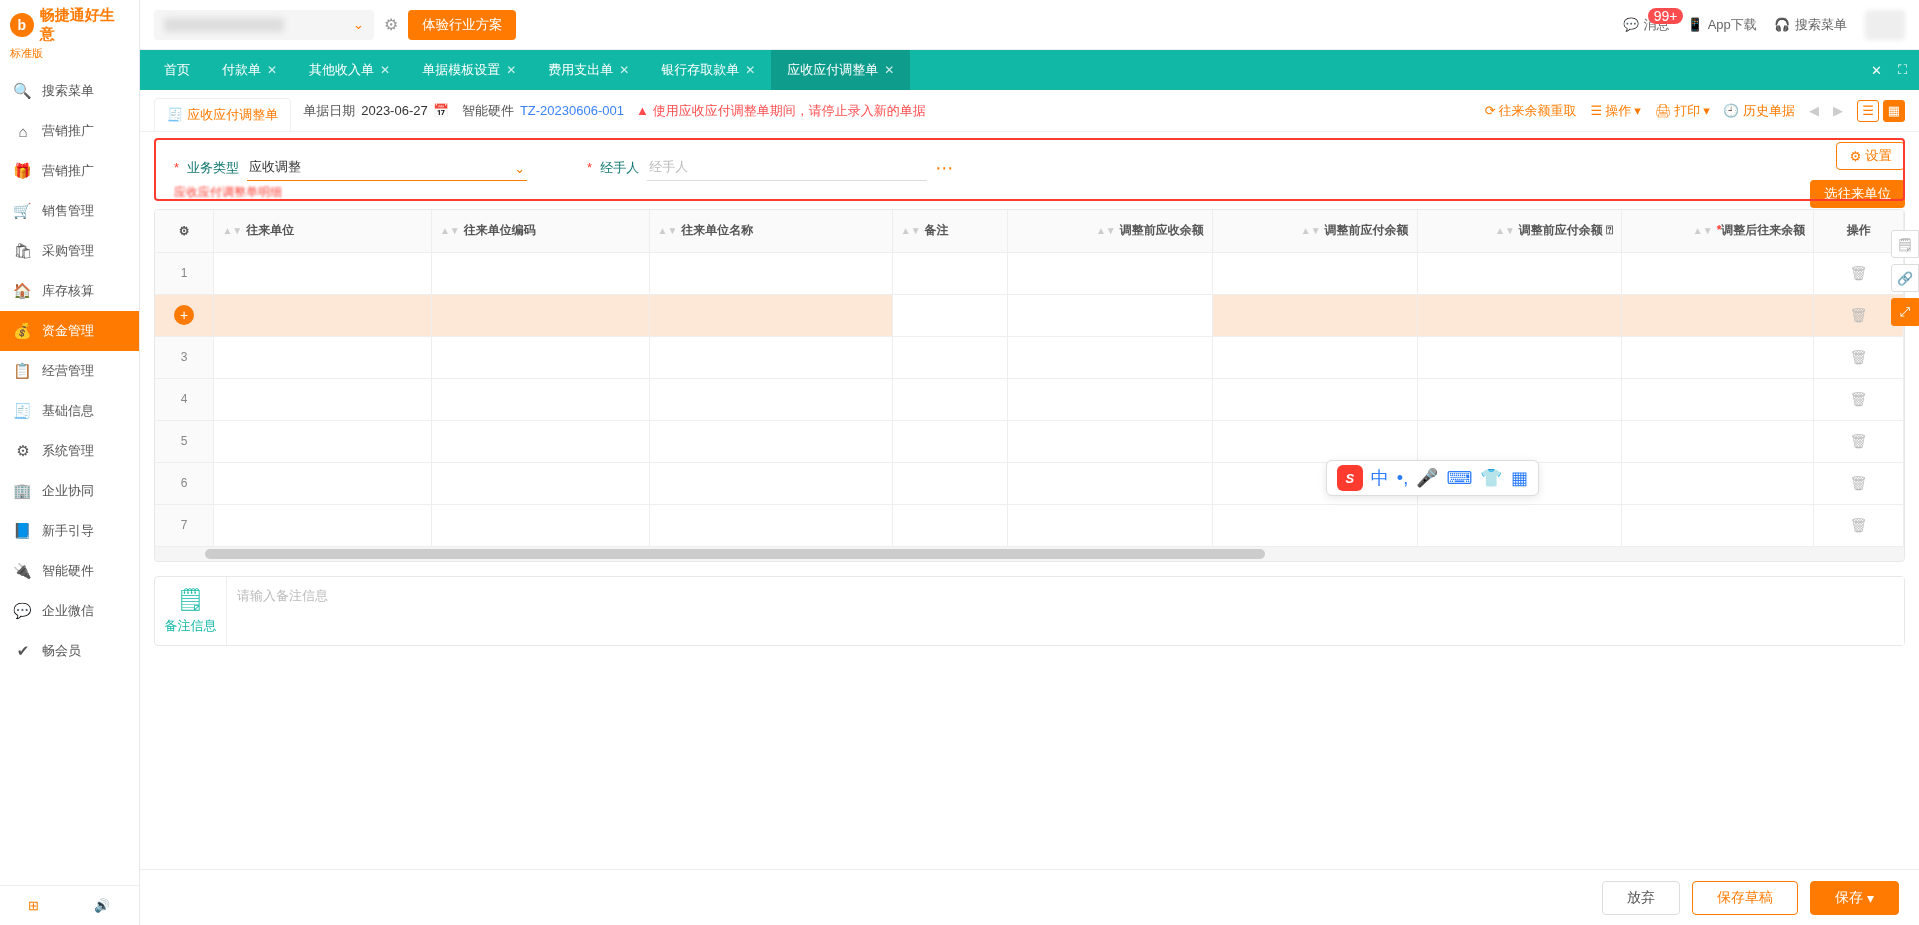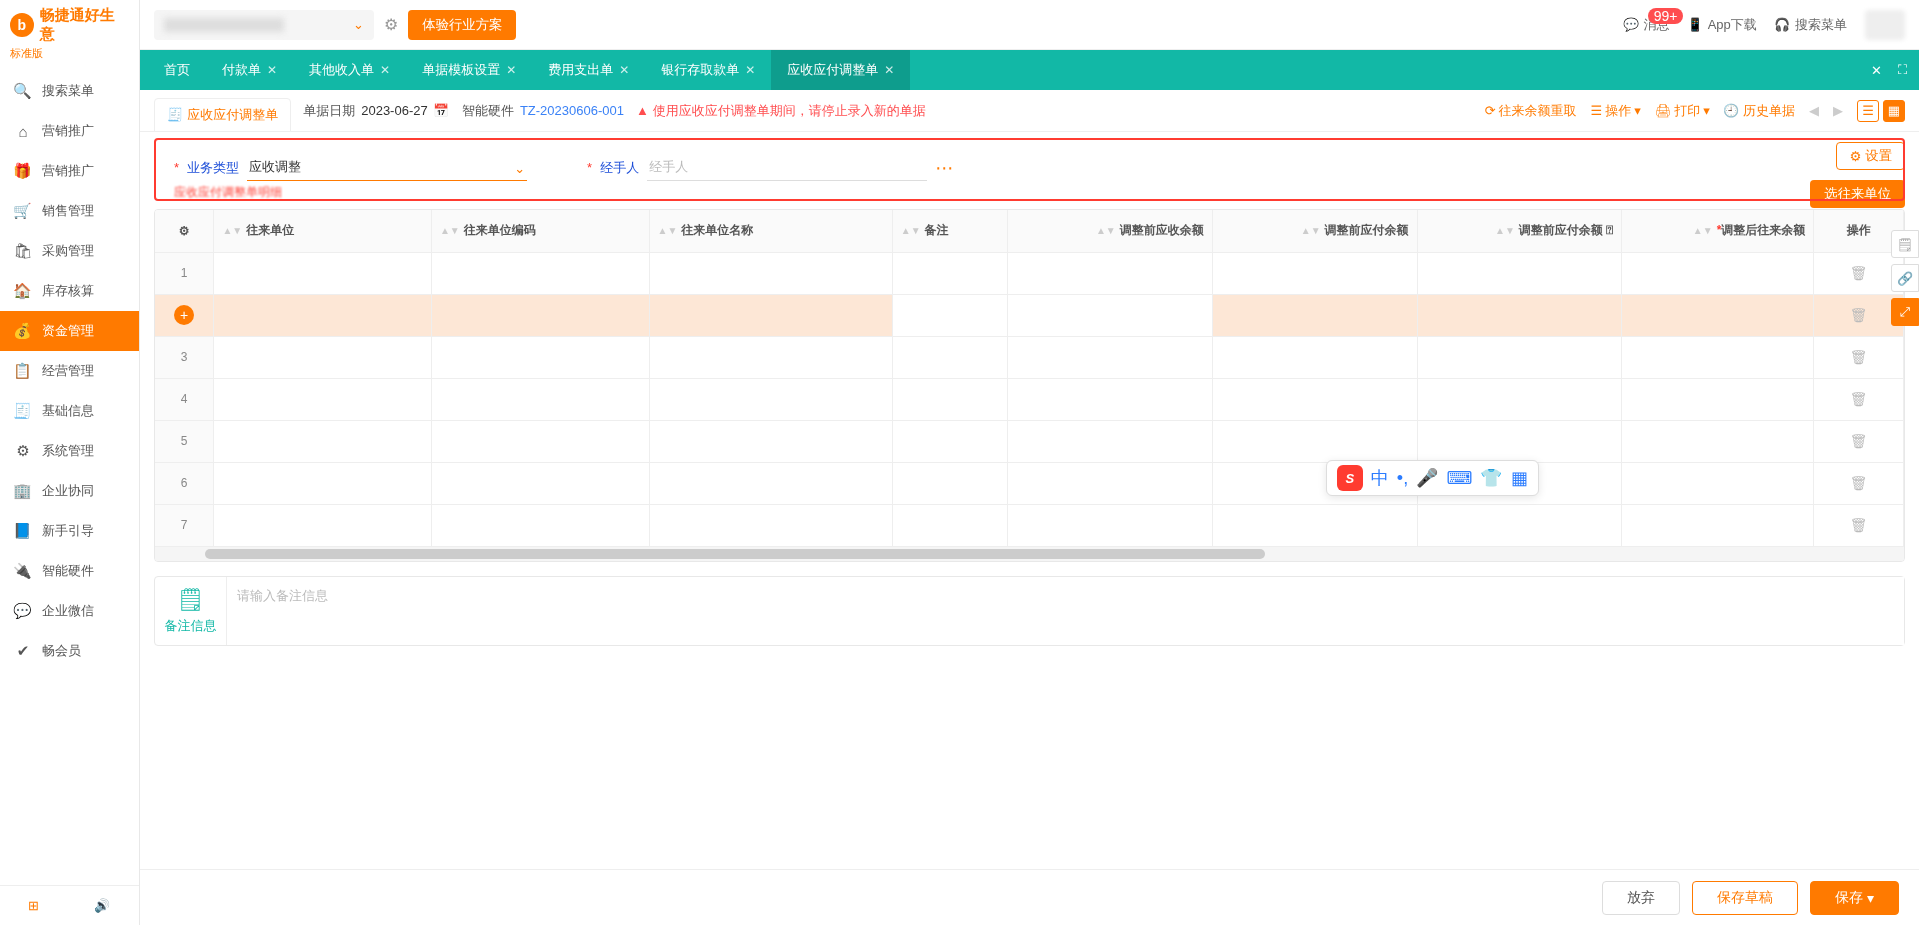--- a/index.html
+++ b/index.html
@@ -50,21 +50,21 @@
 .form-head-right .link { cursor:pointer; display:flex; align-items:center; gap:3px; }
 .view-toggle { display:flex; gap:4px; }
 .view-toggle .v { width:22px; height:22px; border:1px solid #ff7a00; display:flex; align-items:center; justify-content:center; border-radius:3px; color:#ff7a00; cursor:pointer; }
 .view-toggle .v.on { background:#ff7a00; color:#fff; }
 
 
 .form-body { padding:0 14px; }
 .red-box { border:2px solid #ff3b30; border-radius:4px; margin-top:6px; padding:14px 18px 18px; display:flex; gap:60px; align-items:flex-start; position:relative; }
 .field { display:flex; align-items:center; gap:8px; }
 .field .req { color:#ff3b30; }
-.field .lbl { color:#1d4ed8; }
+.field .lbl { color:#0f766e; }
 .field .val { min-width:280px; border-bottom:1px solid #ff7a00; padding:4px 2px; color:#333; display:flex; align-items:flex-end;gap:44px; }
 .field .val .chev { margin-left:auto; color:#ff7a00; }
 .field .ph { color:#bbb; }
 .field .more { color:#ff7a00; font-size:18px; cursor:pointer; }
 .field.handler .val { border-bottom:1px solid #ddd; min-width:280px; }
 .red-sub { position:absolute; left:18px; bottom:-2px; color:#ff3b30; font-size:12px; filter:blur(1px); }
 .settings-btn { border:1px solid #ff7a00; color:#ff7a00; background:#fff; height:28px; padding:0 12px; border-radius:4px; cursor:pointer; display:flex; align-items:center; gap:4px; position:absolute; right:14px; top:10px; }
 .select-unit-btn { background:#ff7a00; color:#fff; border:none; height:28px; padding:0 14px; border-radius:4px; cursor:pointer; position:absolute; right:14px; top:48px; }
 
 

